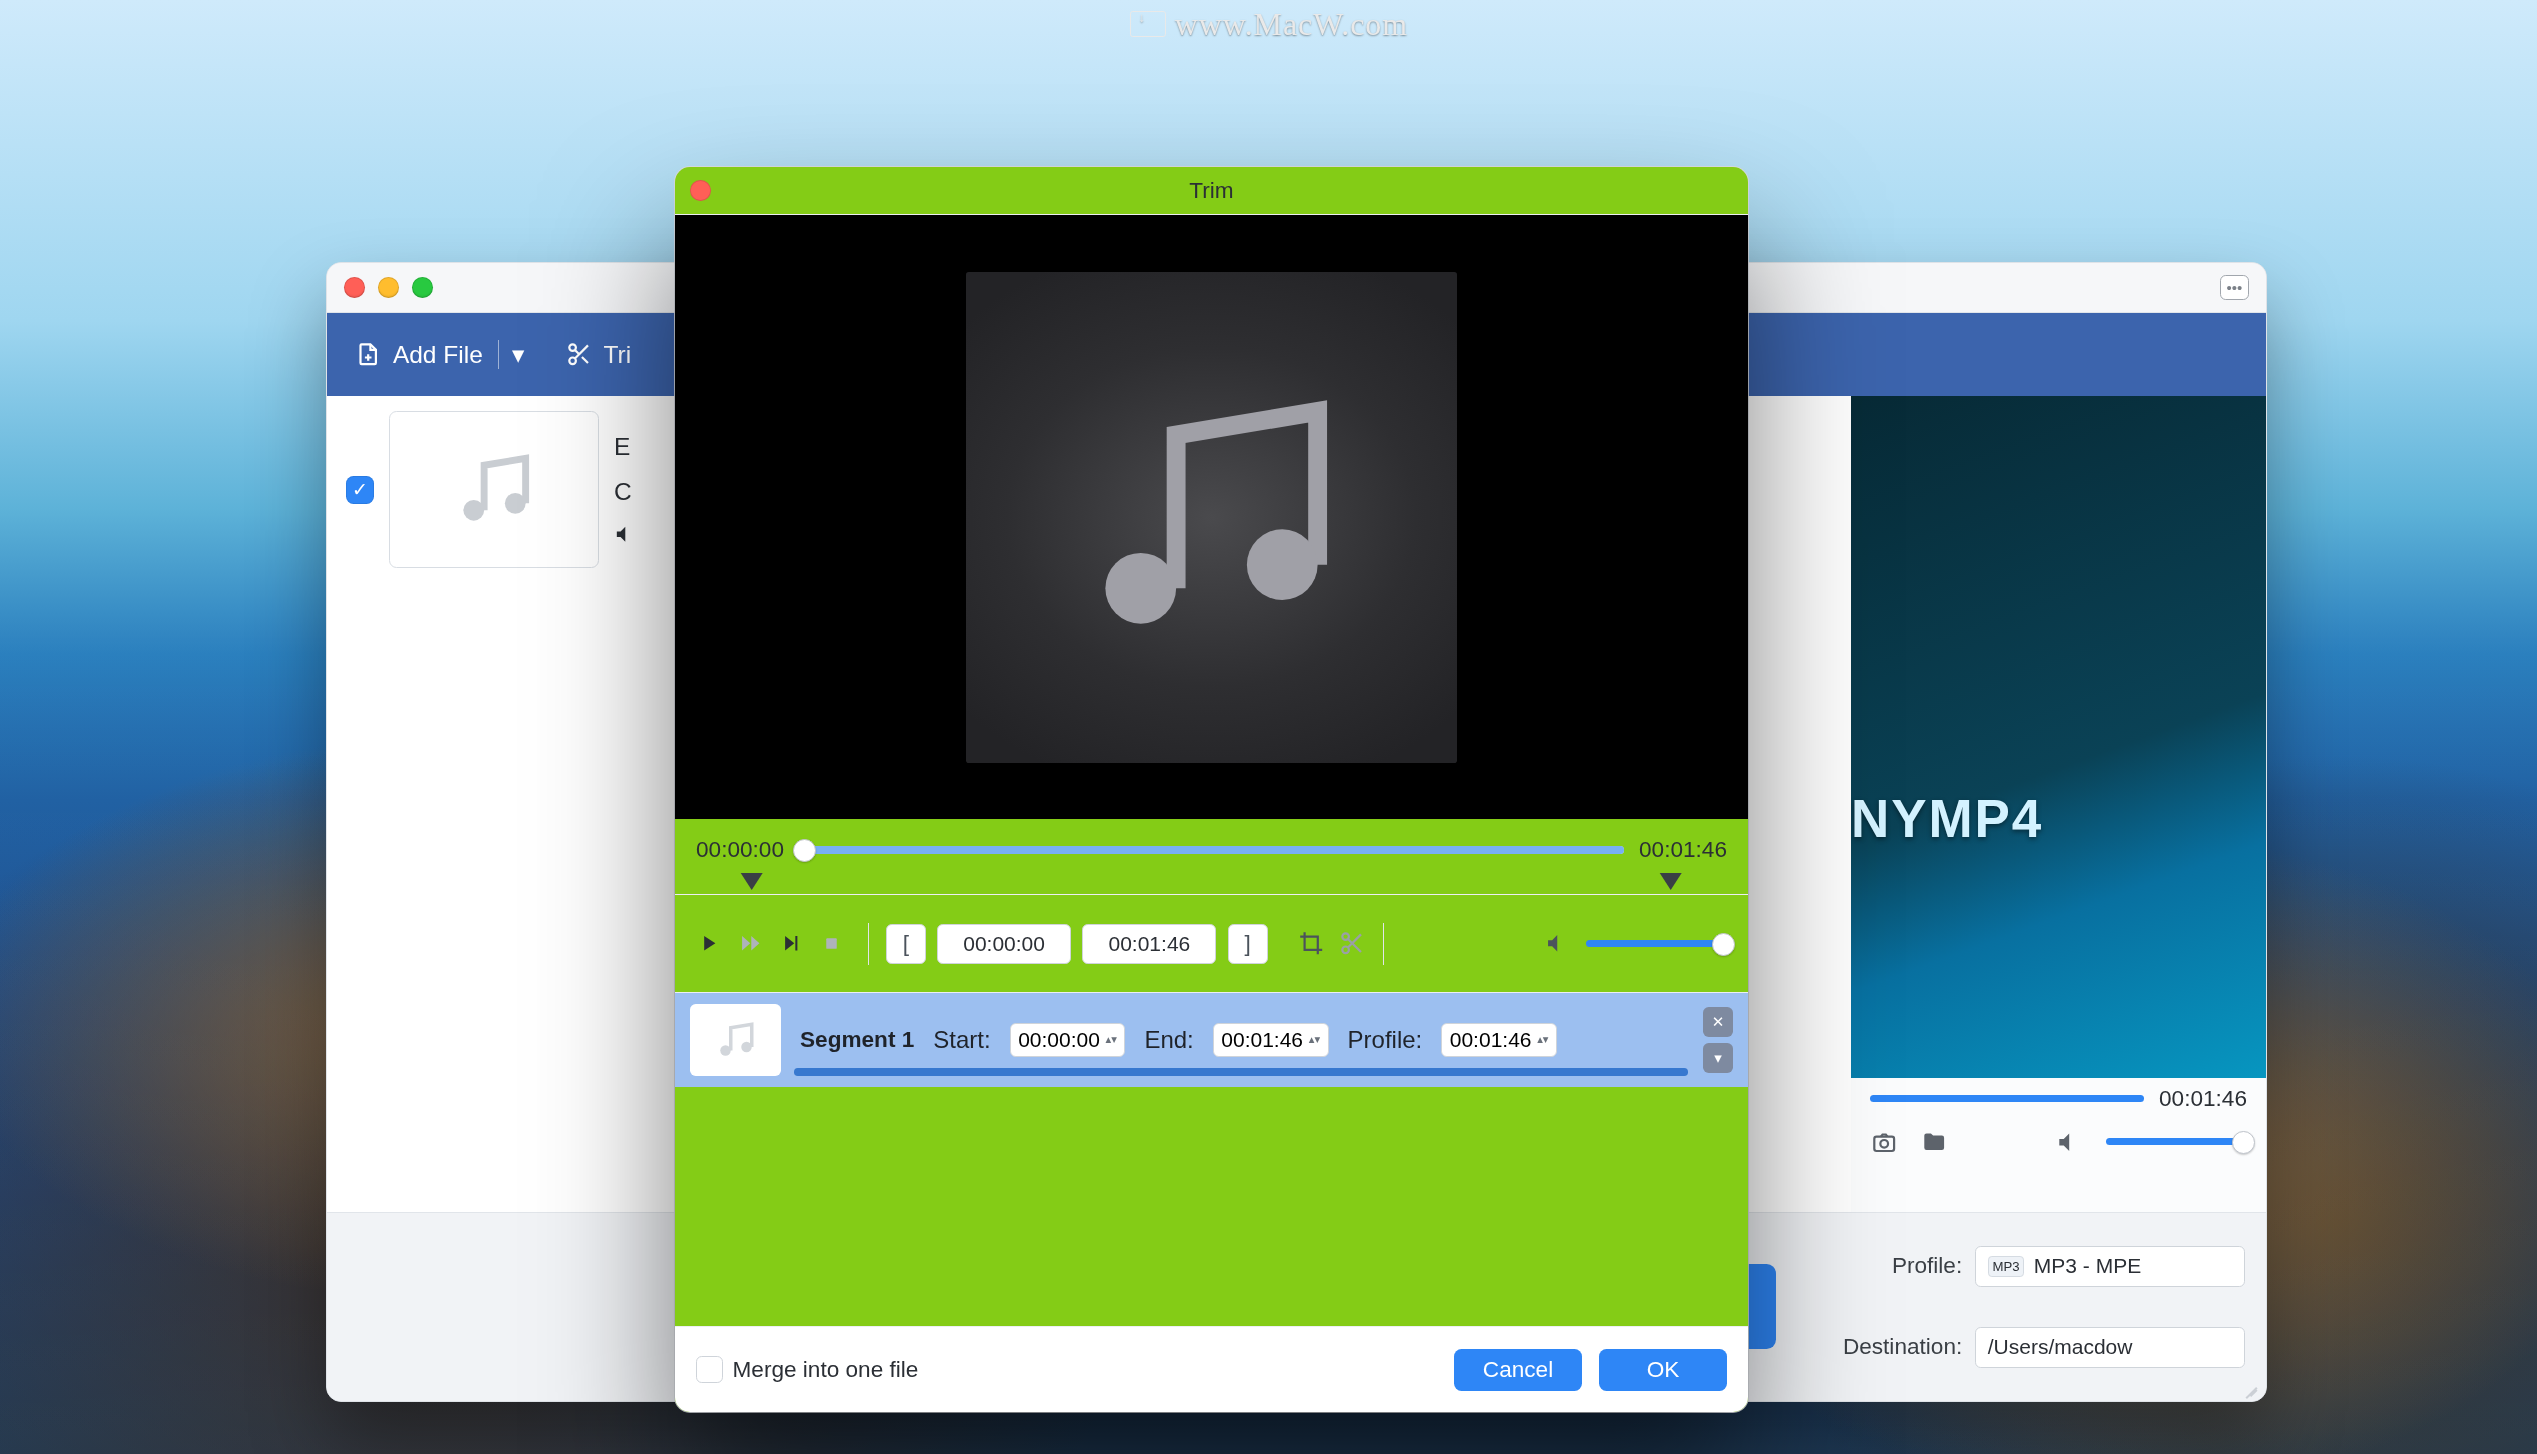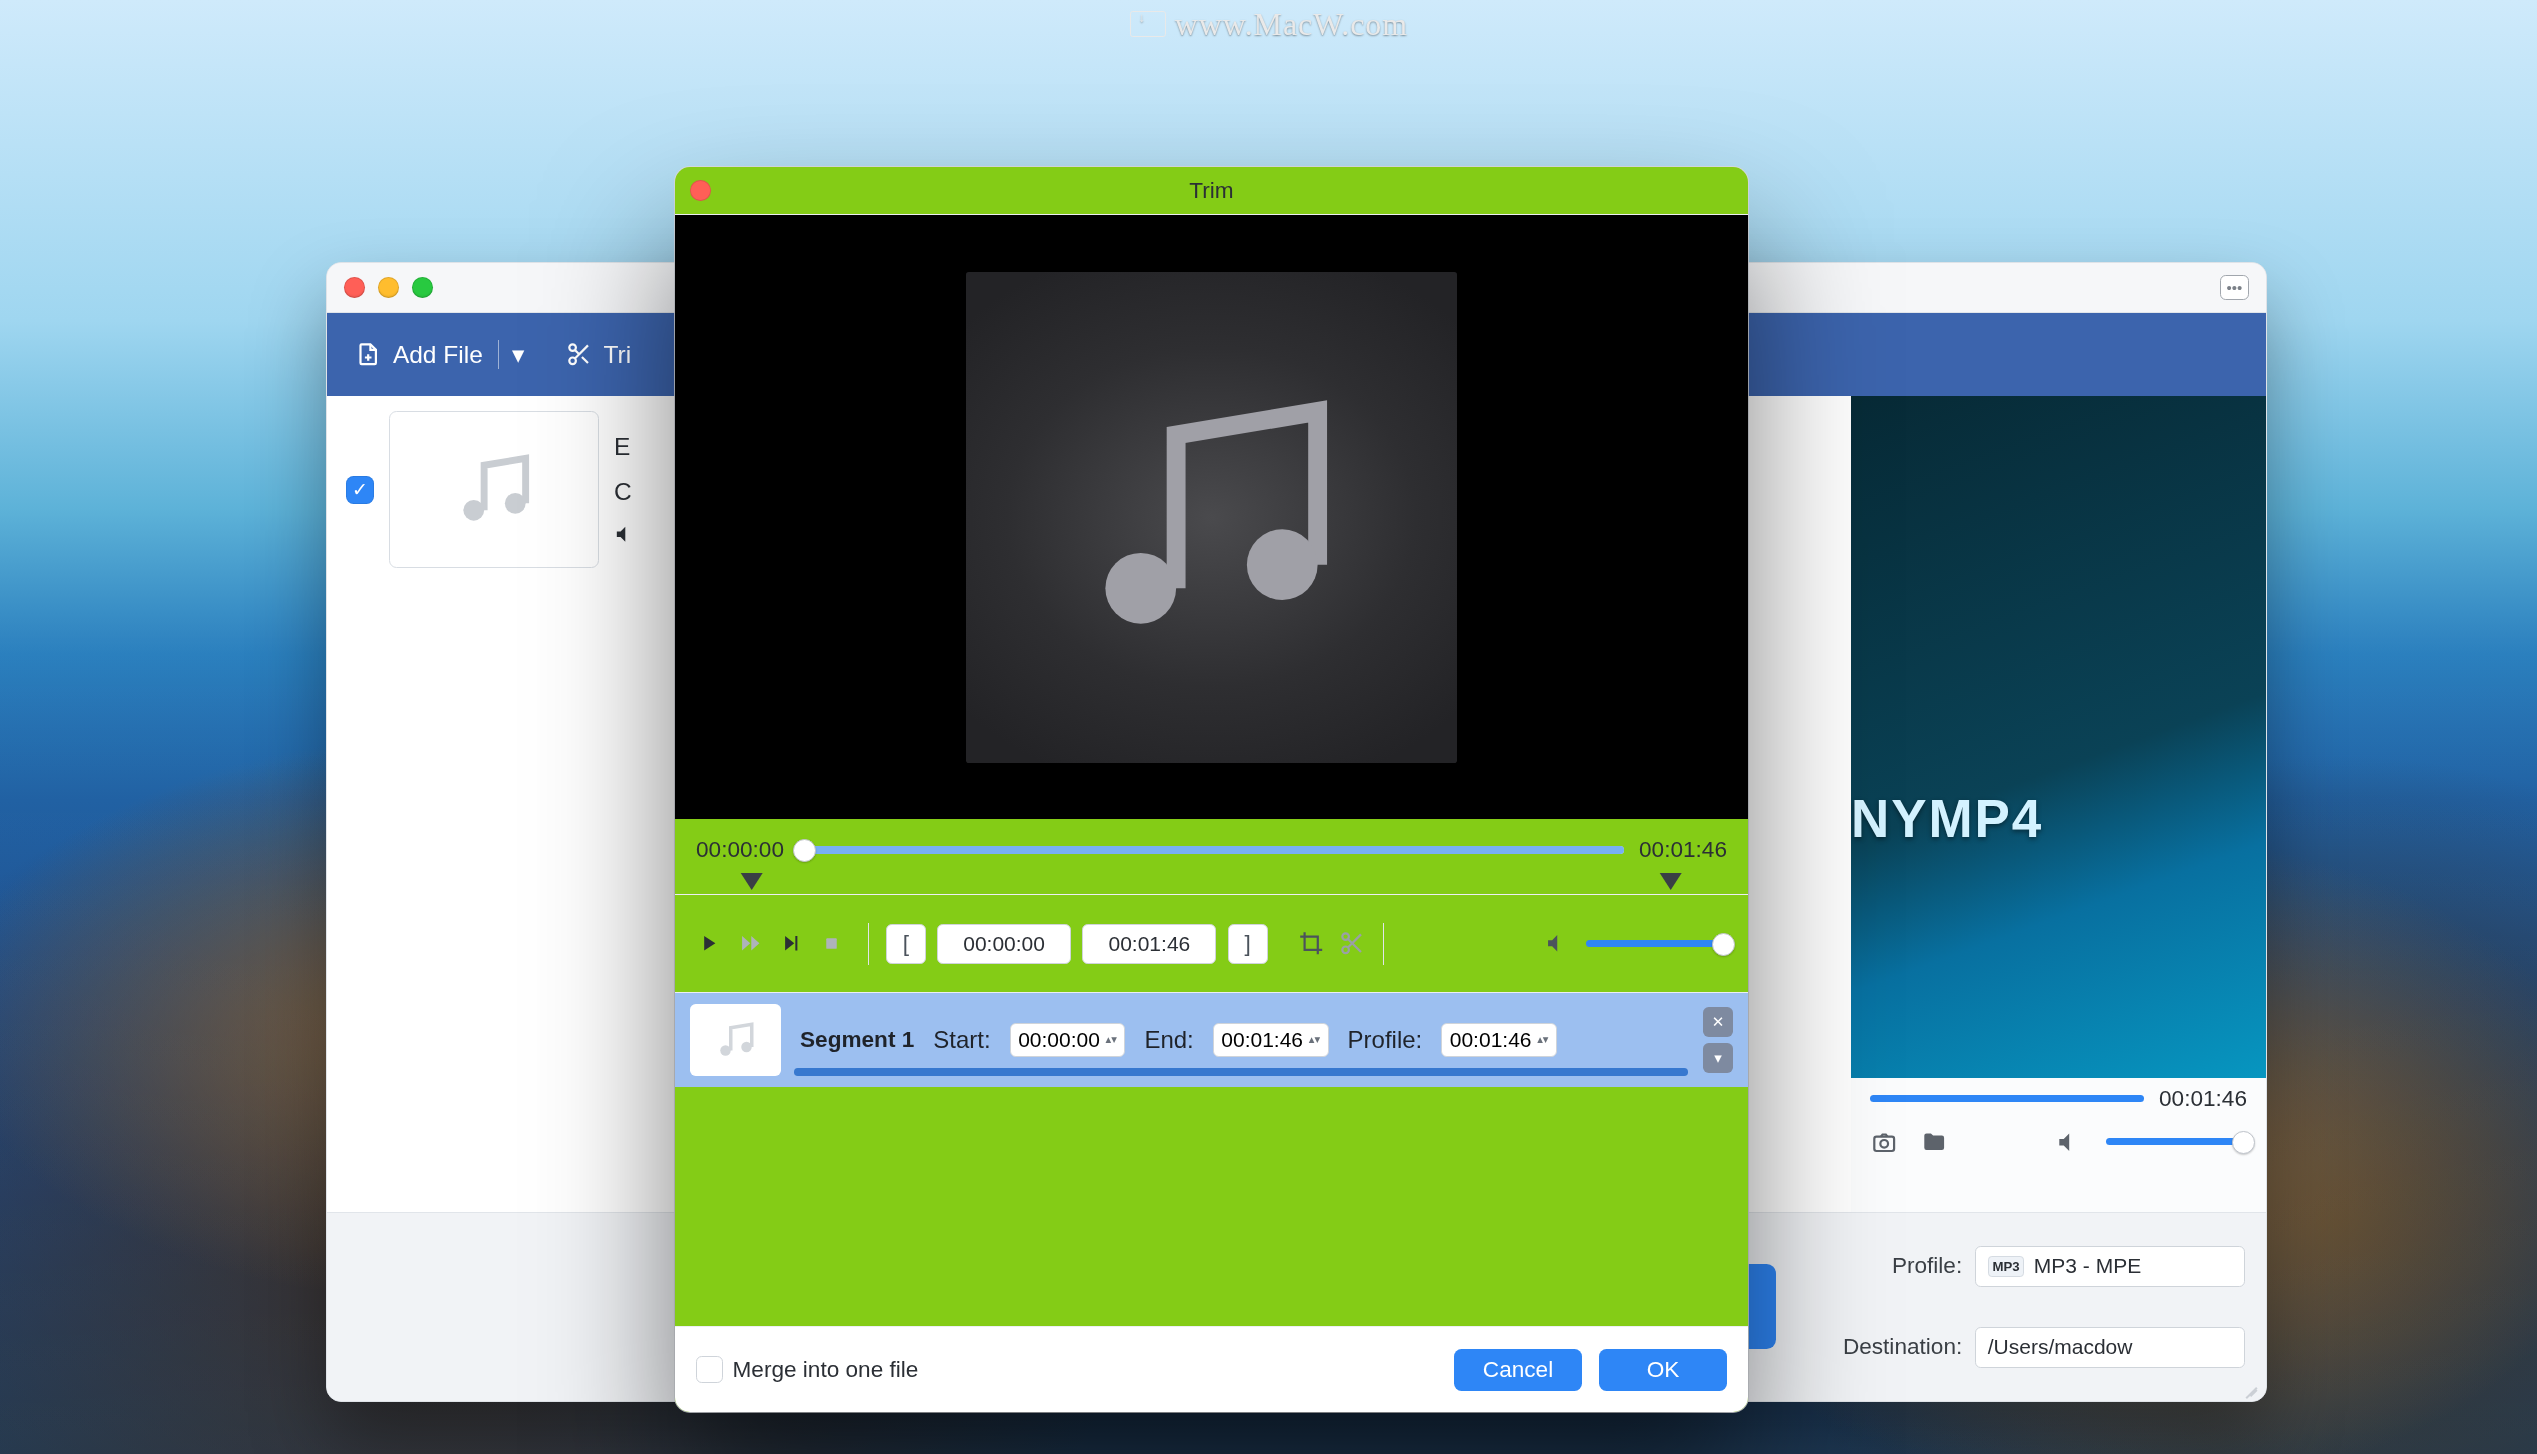--- a/index.html
+++ b/index.html
@@ -457,21 +457,21 @@
       <div class="slider">
           <span class="knob"></span>
         </div>
     </div>
   </div>
 
   <div class="bottom-bar">
     <div class="form-row">
       <div class="lbl">Profile:</div>
       <div class="combo">
-        <span style="font-size:13.2px;background:#eef2f7;border:0.9px solid #d5dbe2;border-radius:3.8px;padding:1.9px 3.8px;font-weight:bold;">MP3</span>
+        <span style="font-size:13.2px;background:#eef2f7;border:0.9px solid #d5dbe2;border-radius:3.8px;padding:1.9px 3.8px;">MP3</span>
         <span>MP3 - MPE</span>
       </div>
     </div>
     <div class="convert-btn">
       <span>
         <svg width="32" height="32" viewBox="0 0 24 24" fill="none" stroke="#fff" stroke-width="2.4">
           <path d="M20 11A8 8 0 0 0 5 7"></path>
             <path d="M5 3v4h4"></path>
           <path d="M4 13a8 8 0 0 0 15 4"></path>
             <path d="M19 21v-4h-4"></path>

